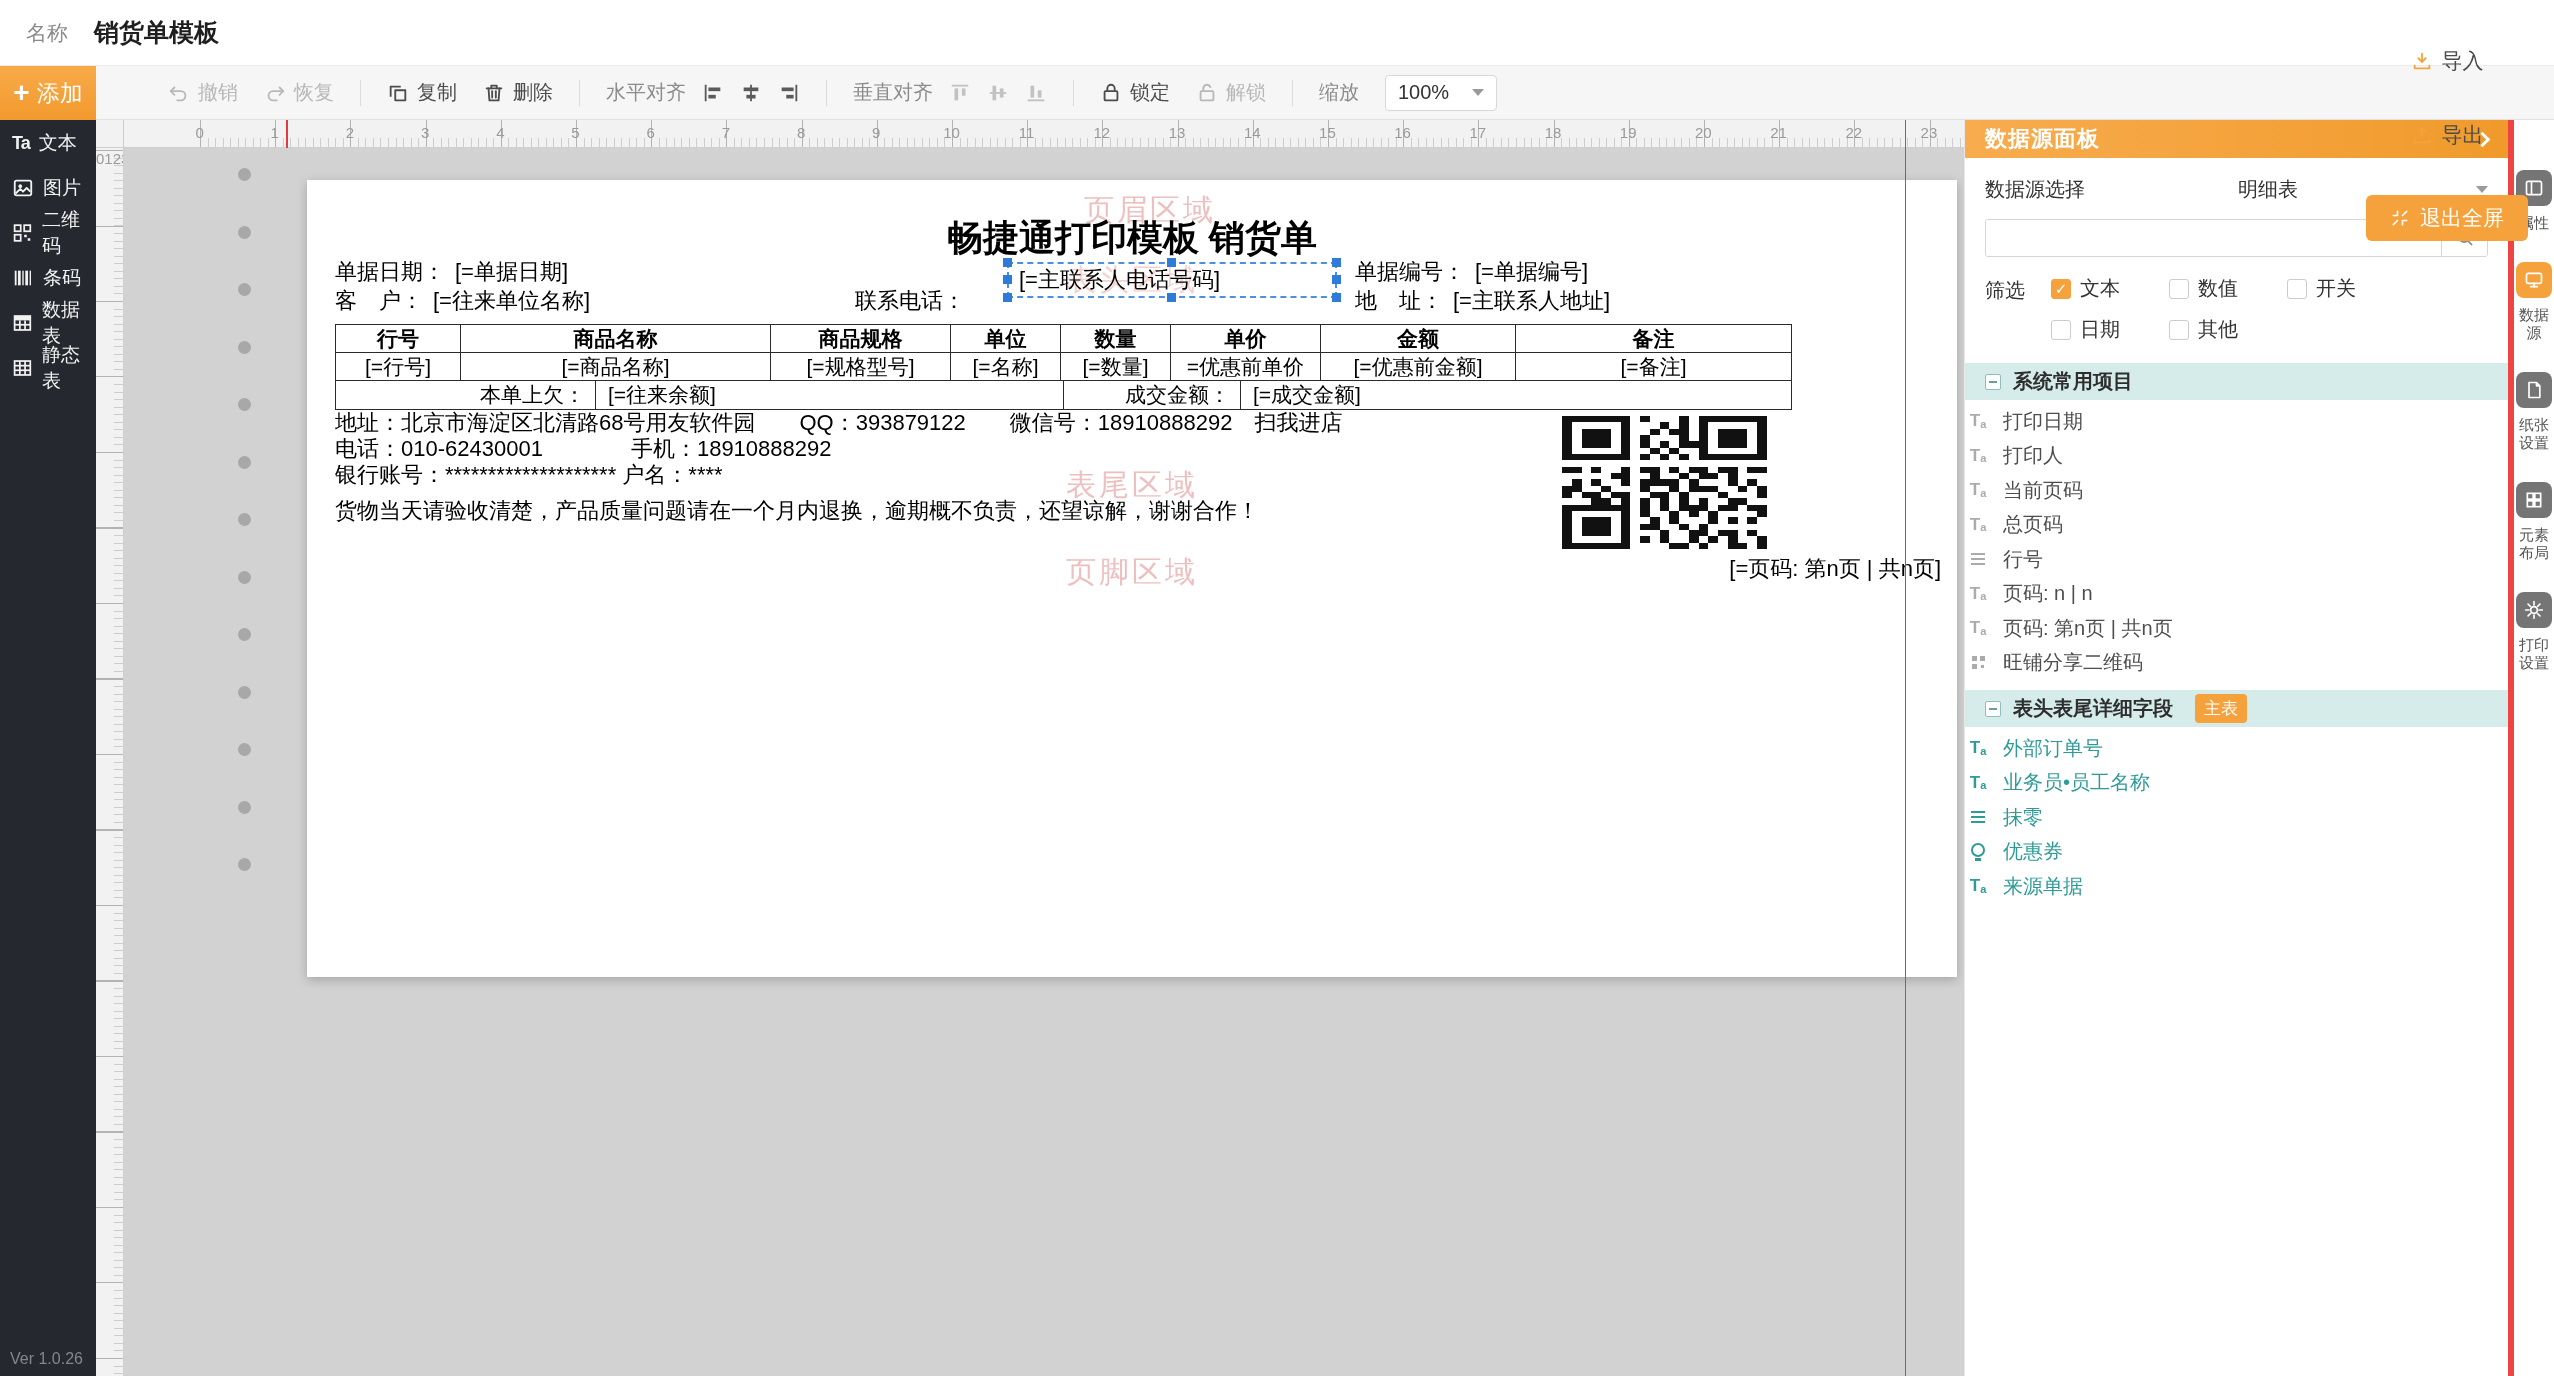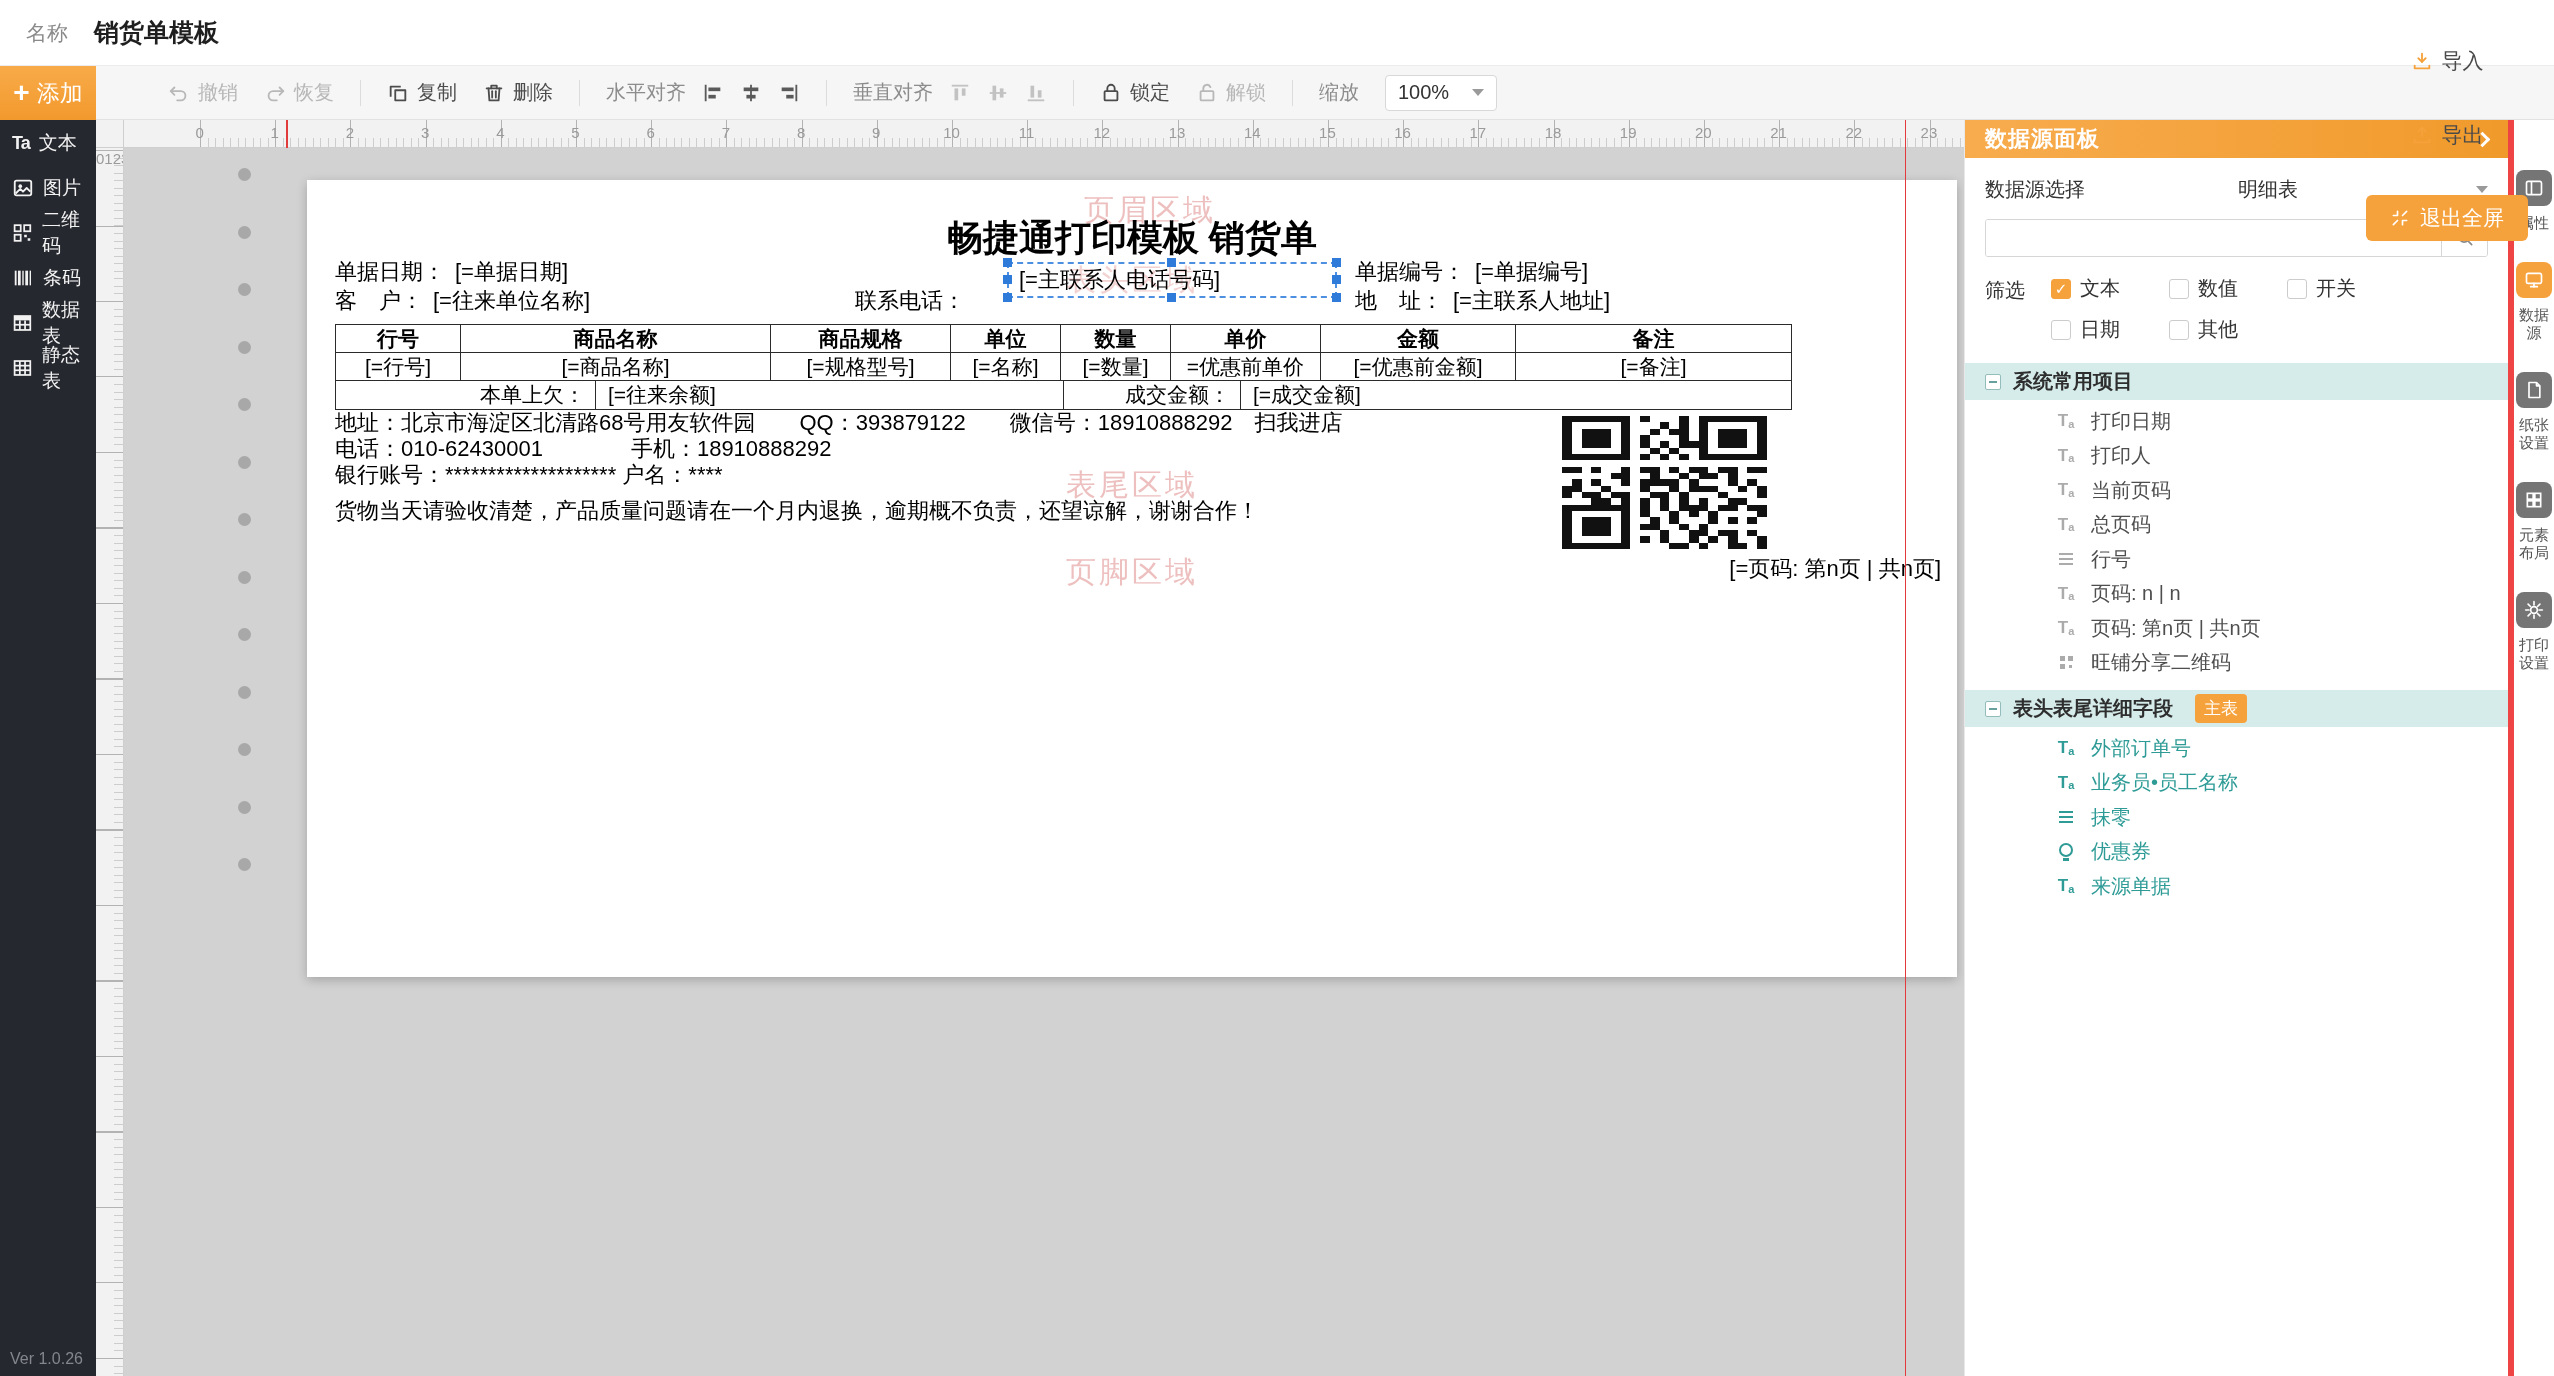--- a/index.html
+++ b/index.html
@@ -106,21 +106,21 @@
 .filter-grid{display:flex;flex-wrap:wrap;width:380px;}
 .cb{width:118px;display:flex;align-items:center;gap:9px;margin-bottom:14px;cursor:pointer;}
 .box{width:20px;height:20px;border:1px solid #ccc;border-radius:3px;background:#fff;flex:none;}
 .box.checked{background:#F6A23C;border-color:#F6A23C;}
 .box.checked::after{content:"✓";display:block;color:#fff;font-size:15px;line-height:18px;text-align:center;}
 .sec-head{height:37px;background:#D5ECEA;display:flex;align-items:center;gap:12px;padding:0 20px;color:#2e2e2e;font-weight:600;cursor:pointer;margin-top:6px;}
 .collapse-ic{width:16px;height:16px;border:1px solid #93bdbb;border-radius:2px;background:#fff;position:relative;flex:none;}
 .collapse-ic::after{content:"";position:absolute;left:3px;right:3px;top:6px;height:2px;background:#68a09d;}
 .badge{background:#F6A23C;color:#fff;font-size:17px;font-weight:400;padding:3px 9px;border-radius:4px;margin-left:10px;}
 .plist{padding:4px 0;}
-.pitem{height:34.5px;display:flex;align-items:center;gap:12px;padding-left:88px;color:#4e4e4e;cursor:pointer;}
+.pitem{height:34.5px;display:flex;align-items:center;gap:12px;color:#4e4e4e;cursor:pointer;}
 .pitem.teal{color:#2E9B96;}
 .pic{width:26px;height:22px;display:flex;align-items:center;justify-content:center;color:#ABABAB;flex:none;}
 .pitem.teal .pic{color:#2E9B96;}
 .ic-ta::before{content:"T";font-weight:700;font-size:17px;}
 .ic-ta::after{content:"a";font-weight:700;font-size:11px;margin-top:5px;}
 .ic-lines::before{content:"";width:14px;height:2px;background:currentColor;box-shadow:0 -5px 0 currentColor,0 5px 0 currentColor;}
 .ic-qr::before{content:"";width:5px;height:5px;background:currentColor;box-shadow:8px 0 0 currentColor,0 8px 0 currentColor,8px 8px 0 -1px currentColor;transform:translate(-4px,-4px);}
 .ic-bulb{flex-direction:column;}
 .ic-bulb::before{content:"";width:10px;height:10px;border:2px solid currentColor;border-radius:50%;}
 .ic-bulb::after{content:"";width:6px;height:3px;background:currentColor;margin-top:1px;}

